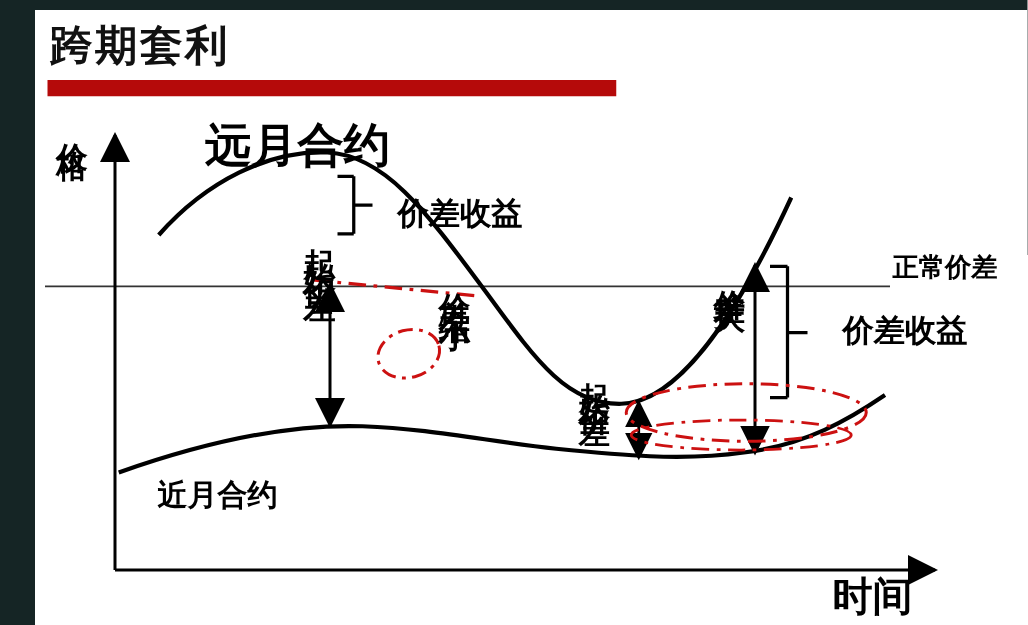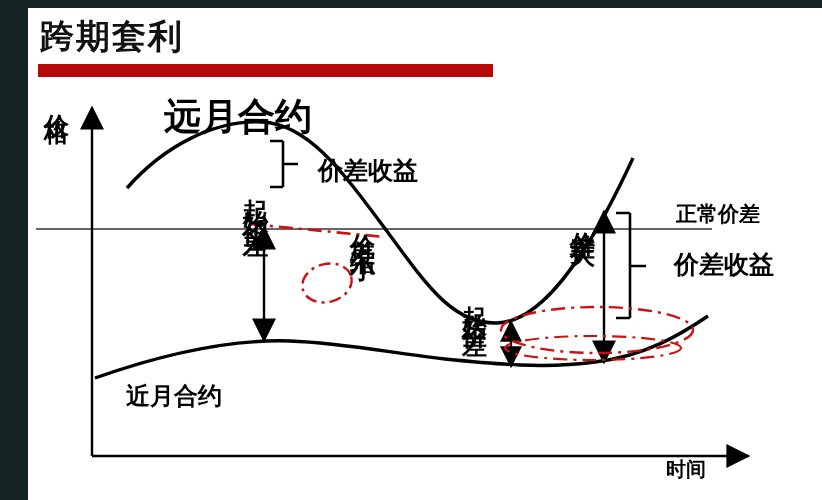--- a/index.html
+++ b/index.html
@@ -70,33 +70,33 @@
       <path d="M 616 213 L 630 213 M 630 213 L 630 318 M 616 318 L 630 318 M 630 266 L 646 266" fill="none" stroke="#000" stroke-width="2.6"></path>
 
       <line x1="250" y1="224" x2="385" y2="237" stroke="#cc1111" stroke-width="2.6" stroke-dasharray="14 6 3 6"></line>
       <ellipse cx="327" cy="283" rx="25" ry="19" transform="rotate(-15 327 283)" fill="none" stroke="#cc1111" stroke-width="2.4" stroke-dasharray="12 5 3 5"></ellipse>
       <ellipse cx="597" cy="330" rx="96" ry="23" fill="none" stroke="#cc1111" stroke-width="2.4" stroke-dasharray="14 6 3 6"></ellipse>
       <ellipse cx="593" cy="348" rx="88" ry="12" fill="none" stroke="#cc1111" stroke-width="2.2" stroke-dasharray="14 6 3 6"></ellipse>
     </svg>
 
     <div class="lbl vert" style="left:12px;top:86px;font-size:25px;letter-spacing:6px;">价格</div>
 
-    <div class="lbl" style="left:638px;top:448px;font-size:20px;">时间</div>
+    <div class="lbl" style="left:638px;top:448px;font-size:32px;">时间</div>
 
     <div class="lbl" style="left:100px;top:84px;font-size:37px;margin-left:36px;">远月合约</div>
 
     <div class="lbl" style="left:98px;top:372px;font-size:24px;">近月合约</div>
 
     <div class="lbl vert" style="left:210px;top:170px;font-size:26px;letter-spacing:11px;">起始价差</div>
 
     <div class="lbl" style="left:290px;top:146px;font-size:25px;">价差收益</div>
 
     <div class="lbl vert" style="left:318px;top:206px;font-size:25px;letter-spacing:7px;">价差缩小</div>
 
-    <div class="lbl" style="left:648px;top:192px;font-size:21px;">正常价差</div>
+    <div class="lbl" style="left:686px;top:192px;font-size:21px;">正常价差</div>
 
     <div class="lbl vert" style="left:538px;top:204px;font-size:25px;letter-spacing:3px;">价差扩大</div>
 
     <div class="lbl" style="left:646px;top:240px;font-size:25px;">价差收益</div>
 
     <div class="lbl vert" style="left:430px;top:278px;font-size:25px;letter-spacing:9px;">起始价差</div>
 
   </div>
 </div>
 

